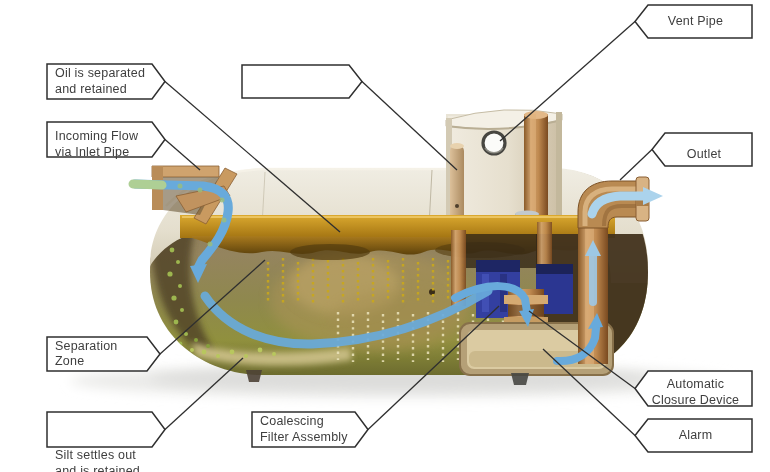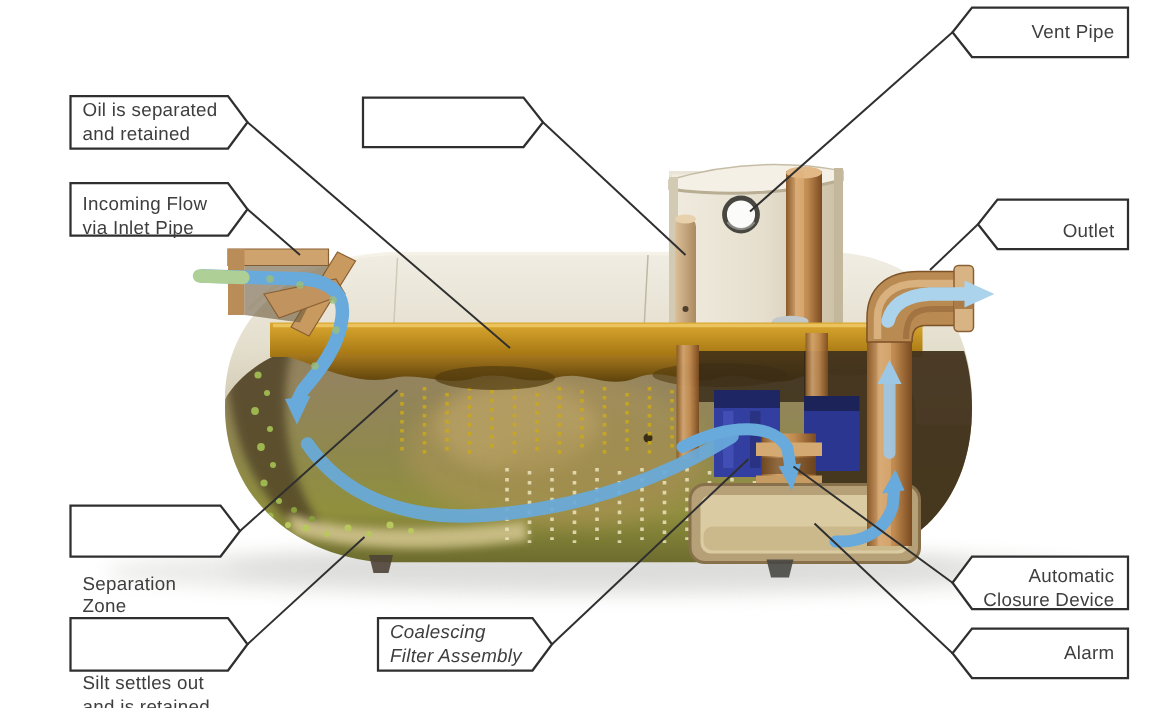--- a/index.html
+++ b/index.html
@@ -3,21 +3,21 @@
 <meta charset="utf-8">
 <style>
   html,body{margin:0;padding:0;background:#ffffff;}
   #stage{position:relative;width:770px;height:472px;background:#ffffff;overflow:hidden;
          font-family:"Liberation Sans",sans-serif;}
   #art{position:absolute;left:0;top:0;}
   .callout{position:absolute;display:flex;align-items:center;color:#3e3e3e;
            font-size:12.5px;line-height:15.5px;letter-spacing:.2px;pointer-events:none;}
   .callout span{white-space:pre-line;display:block;width:100%;}
   .cl-left span{text-align:left;padding-left:8px;}
-  .cl-right span{text-align:right;padding-right:9px;}
+  .cl-right span{text-align:center;padding-right:9px;}
 </style>
 </head>
 <body>
 
 <div id="stage">
 
 <svg id="art" width="770" height="472" viewBox="0 0 770 472">
   <defs>
     <clipPath id="tankClip">
       <path d="M150,272 C150,212 196,172 262,169 L556,169 C616,171 648,214 648,272 C648,330 614,371 556,375 L256,375 C197,371 150,332 150,272 Z"></path>
@@ -286,28 +286,28 @@
 <div class="callout cl-left" style="left:47px;top:122px;width:105px;height:45px;">
       <span>Incoming Flow
 via Inlet Pipe</span>
     </div>
 <div class="callout cl-right" style="left:648px;top:5px;width:104px;height:33px;">
       <span>Vent Pipe</span>
     </div>
 <div class="callout cl-right" style="left:665px;top:133px;width:87px;height:43px;">
       <span>Outlet</span>
     </div>
-<div class="callout cl-left" style="left:47px;top:337px;width:100px;height:34px;margin-top:43px;">
+<div class="callout cl-left" style="left:47px;top:337px;width:100px;height:34px;">
       <span>Separation Zone</span>
     </div>
 <div class="callout cl-left" style="left:47px;top:420px;width:105px;height:35px;margin-top:26px;">
       <span>Silt settles out
 and is retained</span>
     </div>
-<div class="callout cl-left" style="left:252px;top:412px;width:103px;height:35px;font-style:italic;">
+<div class="callout cl-left" style="left:252px;top:412px;width:103px;height:35px;">
       <span>Coalescing
 Filter Assembly</span>
     </div>
 <div class="callout cl-right" style="left:648px;top:371px;width:104px;height:43px;">
       <span>Automatic
 Closure Device</span>
     </div>
 <div class="callout cl-right" style="left:648px;top:419px;width:104px;height:33px;">
       <span>Alarm</span>
     </div>

